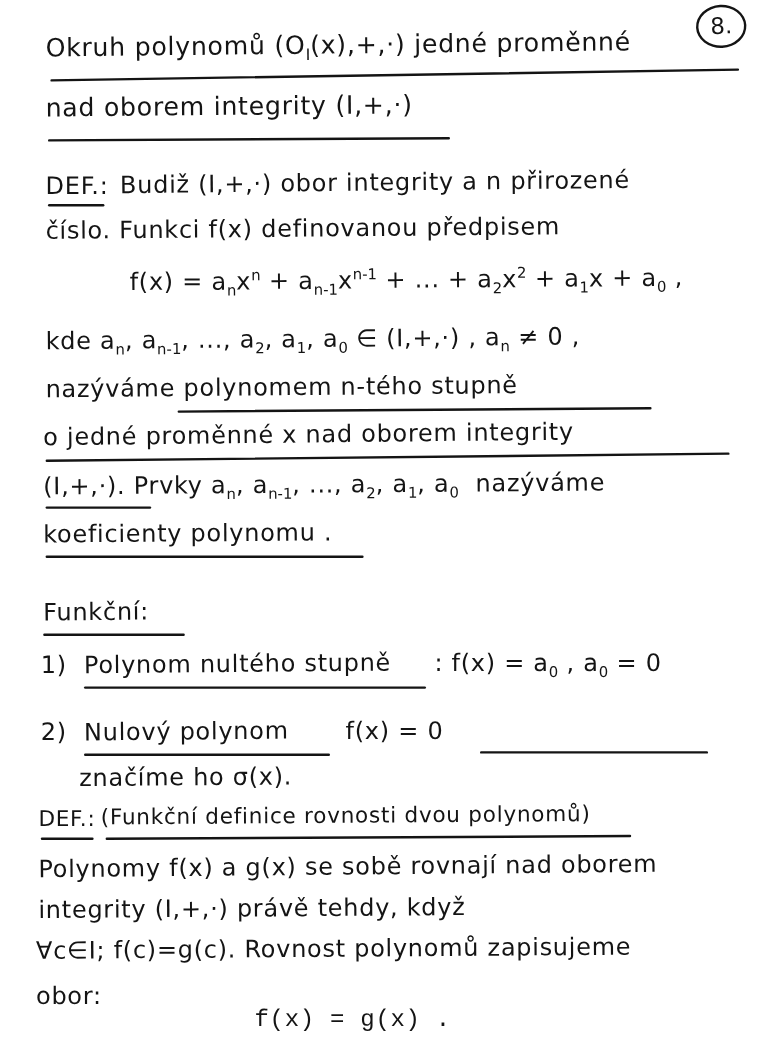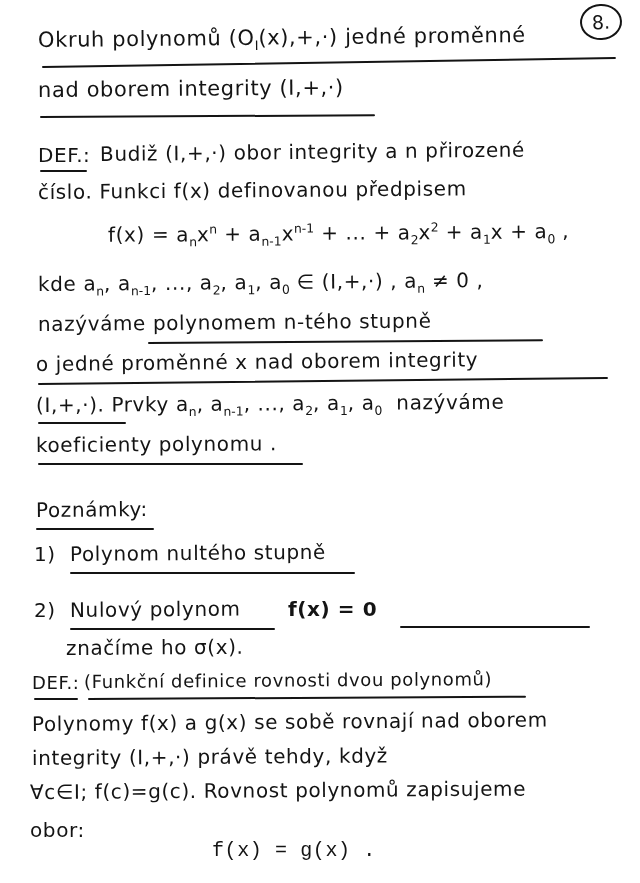--- a/index.html
+++ b/index.html
@@ -115,31 +115,32 @@
   <div class="uline" style="left:38px; top:383px; width:570px; transform: rotate(-0.6deg);"></div>
 
   <div class="hw l2" style="left:36px; top:393px; transform: rotate(-0.4deg);">
     (I,+,·). Prvky a<sub>n</sub>, a<sub>n-1</sub>, ..., a<sub>2</sub>, a<sub>1</sub>, a<sub>0</sub> &nbsp;nazýváme
   </div>
   <div class="uline" style="left:38px; top:422px; width:88px;"></div>
 
   <div class="hw l2" style="left:36px; top:433px; transform: rotate(-0.4deg);">koeficienty polynomu .</div>
   <div class="uline" style="left:38px; top:463px; width:265px;"></div>
 
-  <div class="hw l2" style="left:36px; top:498px; transform: rotate(-0.5deg);">Poznámky:</div>
+  <div class="hw l2" style="left:36px; top:498px; transform: rotate(-0.5deg);">Funkční:</div>
   <div class="uline" style="left:36px; top:528px; width:118px;"></div>
 
   <div class="hw l2" style="left:34px; top:542px;">1)</div>
   <div class="hw l2" style="left:70px; top:542px; transform: rotate(-0.5deg);">Polynom nultého stupně</div>
   <div class="uline" style="left:70px; top:572px; width:285px;"></div>
+  <div class="hw l2" style="left:362px; top:540px;">: f(x) = a<sub>0</sub> , a<sub>0</sub> = 0</div>
 
   <div class="hw l2" style="left:34px; top:598px;">2)</div>
   <div class="hw l2" style="left:70px; top:598px; transform: rotate(-0.5deg);">Nulový polynom</div>
   <div class="uline" style="left:70px; top:628px; width:205px;"></div>
-  <div class="hw l2" style="left:288px; top:597px;font-weight:bold;">f(x) = 0</div>
+  <div class="hw l2" style="left:288px; top:597px;">f(x) = 0</div>
   <div class="uline" style="left:400px; top:626px; width:190px;"></div>
   <div class="hw l2" style="left:66px; top:636px; transform: rotate(-0.4deg);">značíme ho σ(x).</div>
 
   <div class="hw sm" style="left:32px; top:672px;">DEF.:</div>
   <div class="uline" style="left:34px; top:698px; width:44px;"></div>
   <div class="hw sm" style="left:84px; top:671px; transform: rotate(-0.4deg);">(Funkční definice rovnosti dvou polynomů)</div>
   <div class="uline" style="left:88px; top:698px; width:438px; transform: rotate(-0.3deg);"></div>
 
   <div class="hw l2" style="left:32px; top:712px; transform: rotate(-0.5deg);">Polynomy f(x) a g(x) se sobě rovnají nad oborem</div>
   <div class="hw l2" style="left:32px; top:746px; transform: rotate(-0.4deg);">integrity (I,+,·) právě tehdy, když</div>

